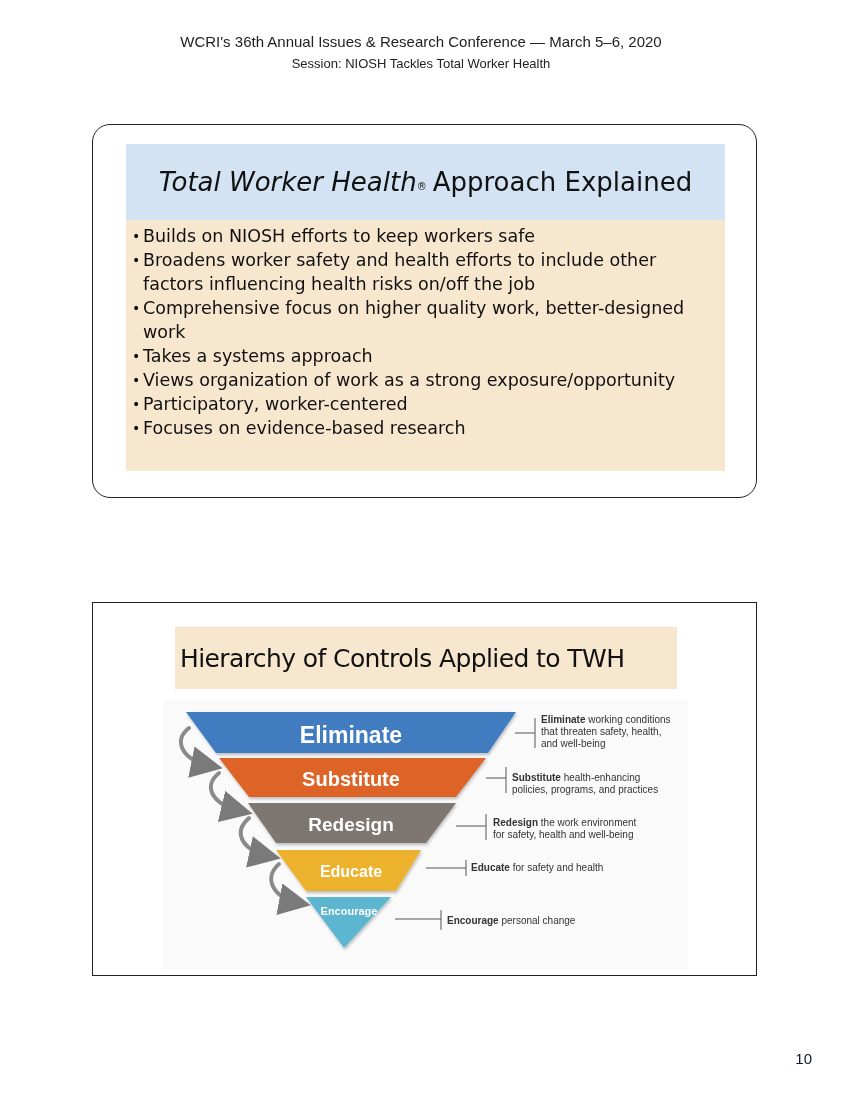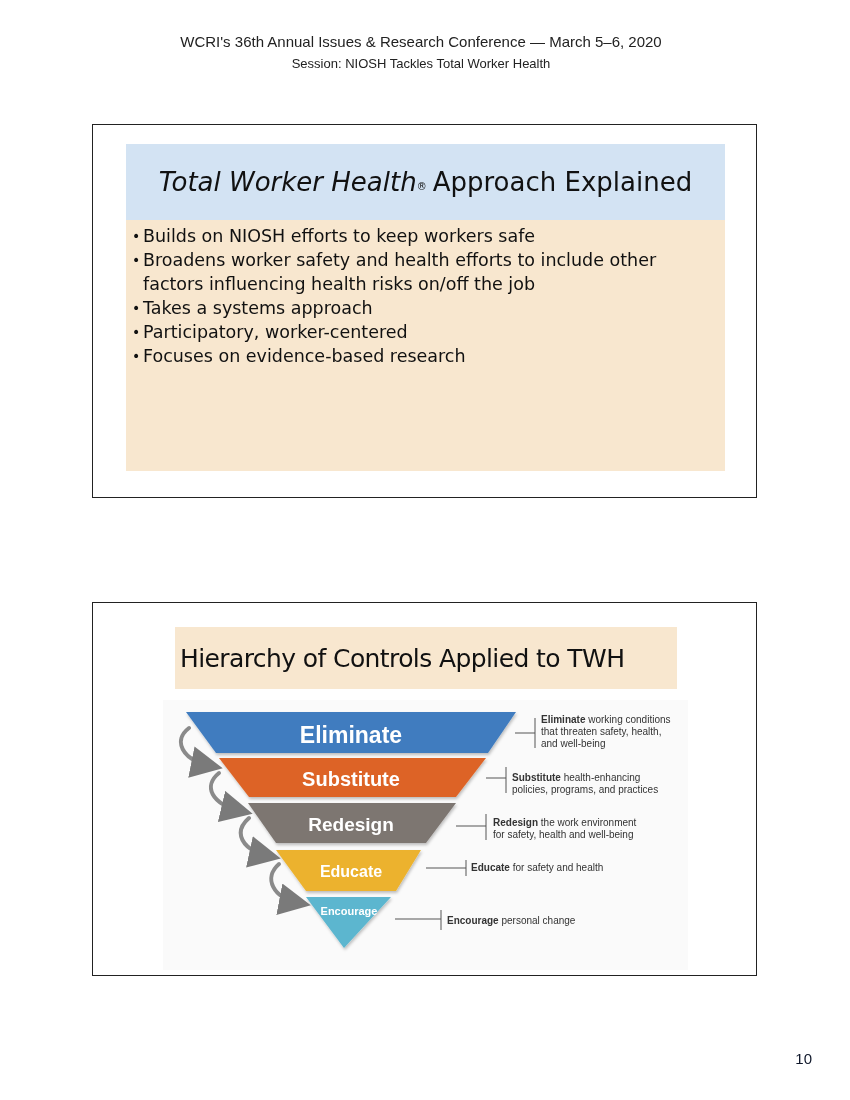--- a/index.html
+++ b/index.html
@@ -2,21 +2,21 @@
 <html><head>
 <meta charset="utf-8">
 <style>
   html, body { margin:0; padding:0; }
   body { width:850px; height:1100px; background:#ffffff; position:relative; overflow:hidden;
          font-family:"Liberation Sans", sans-serif; color:#111; }
   .hdr { position:absolute; left:0; width:842px; text-align:center; color:#222; }
   .hdr1 { top:33px; font-size:15px; }
   .hdr2 { top:56px; font-size:13px; }
   .slide { position:absolute; left:92px; width:665px; border:1.5px solid #222; background:#fff; box-sizing:border-box; }
-  .slide1 { top:124px; height:374px; }
+  .slide1 { top:124px; height:374px;border-radius:18px; }
   .slide2 { top:602px; height:374px;text-align:center; }
   .title-band { position:absolute; left:33px; top:19px; width:599px; height:76px; background:#d3e3f3;
                 display:flex; align-items:center; justify-content:center; font-family:"DejaVu Sans", sans-serif;
                 font-size:26px; color:#111; }
   .title-band i { font-style:italic; }
   .title-band sup { font-size:10px; vertical-align:top; position:relative; top:4px; margin-right:6px; }
   .bullets { position:absolute; left:33px; top:95px; width:599px; height:251px; background:#f8e7cf; box-sizing:border-box;
              padding:4px 8px 8px 6px; font-family:"DejaVu Sans", sans-serif; font-size:17.5px; line-height:24px; color:#111; }
   .bullets ul { margin:0; padding:0; list-style:none; }
   .bullets li { position:relative; padding-left:11px; }
@@ -37,21 +37,23 @@
 <div class="slide slide1">
   <div class="title-band">
     <i>Total Worker Health</i>
       <sup>®</sup>
       <span>Approach Explained</span>
   </div>
   <div class="bullets">
     <ul>
       <li>Builds on NIOSH efforts to keep workers safe</li>
       <li>Broadens worker safety and health efforts to include other factors influencing health risks on/off the job</li>
+      <li>Comprehensive focus on higher quality work, better-designed work</li>
       <li>Takes a systems approach</li>
+      <li>Views organization of work as a strong exposure/opportunity</li>
       <li>Participatory, worker-centered</li>
       <li>Focuses on evidence-based research</li>
     </ul>
   </div>
 </div>
 
 <div class="slide slide2">
   <div class="title2">Hierarchy of Controls Applied to TWH</div>
   <div class="figure">
 

